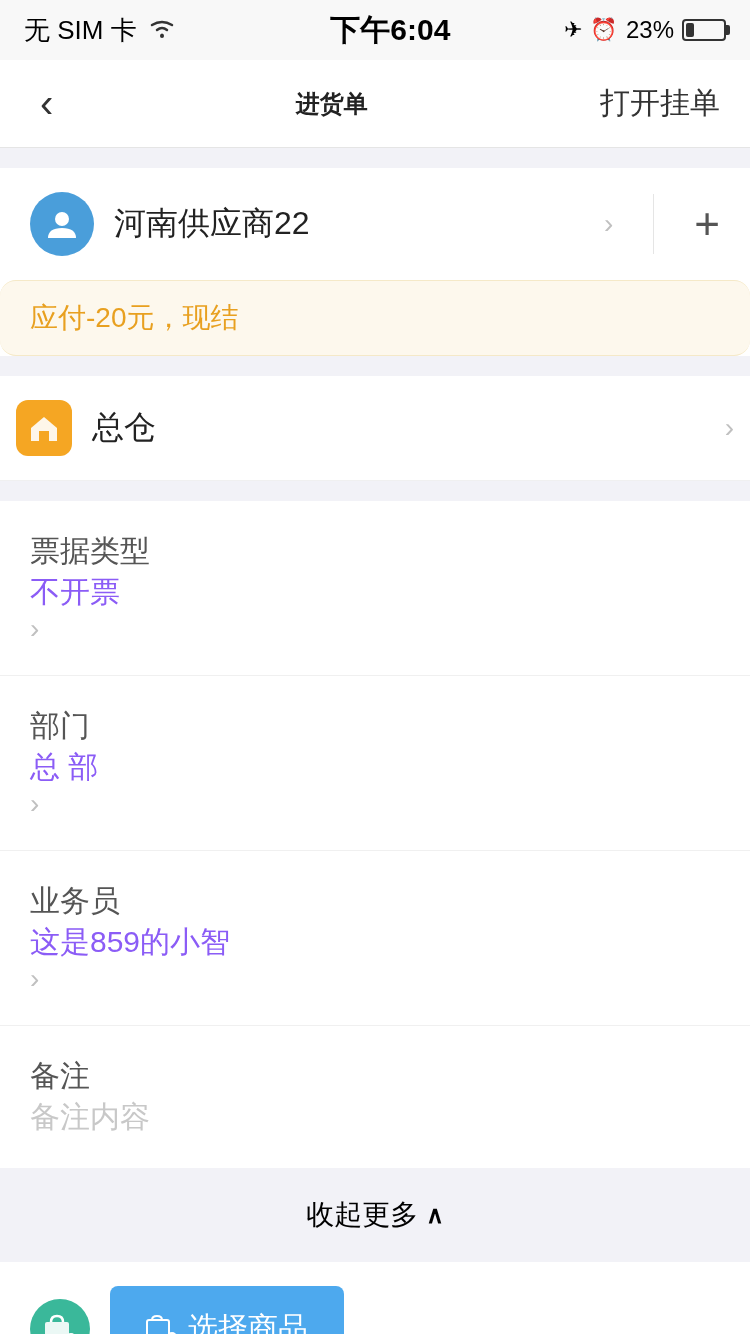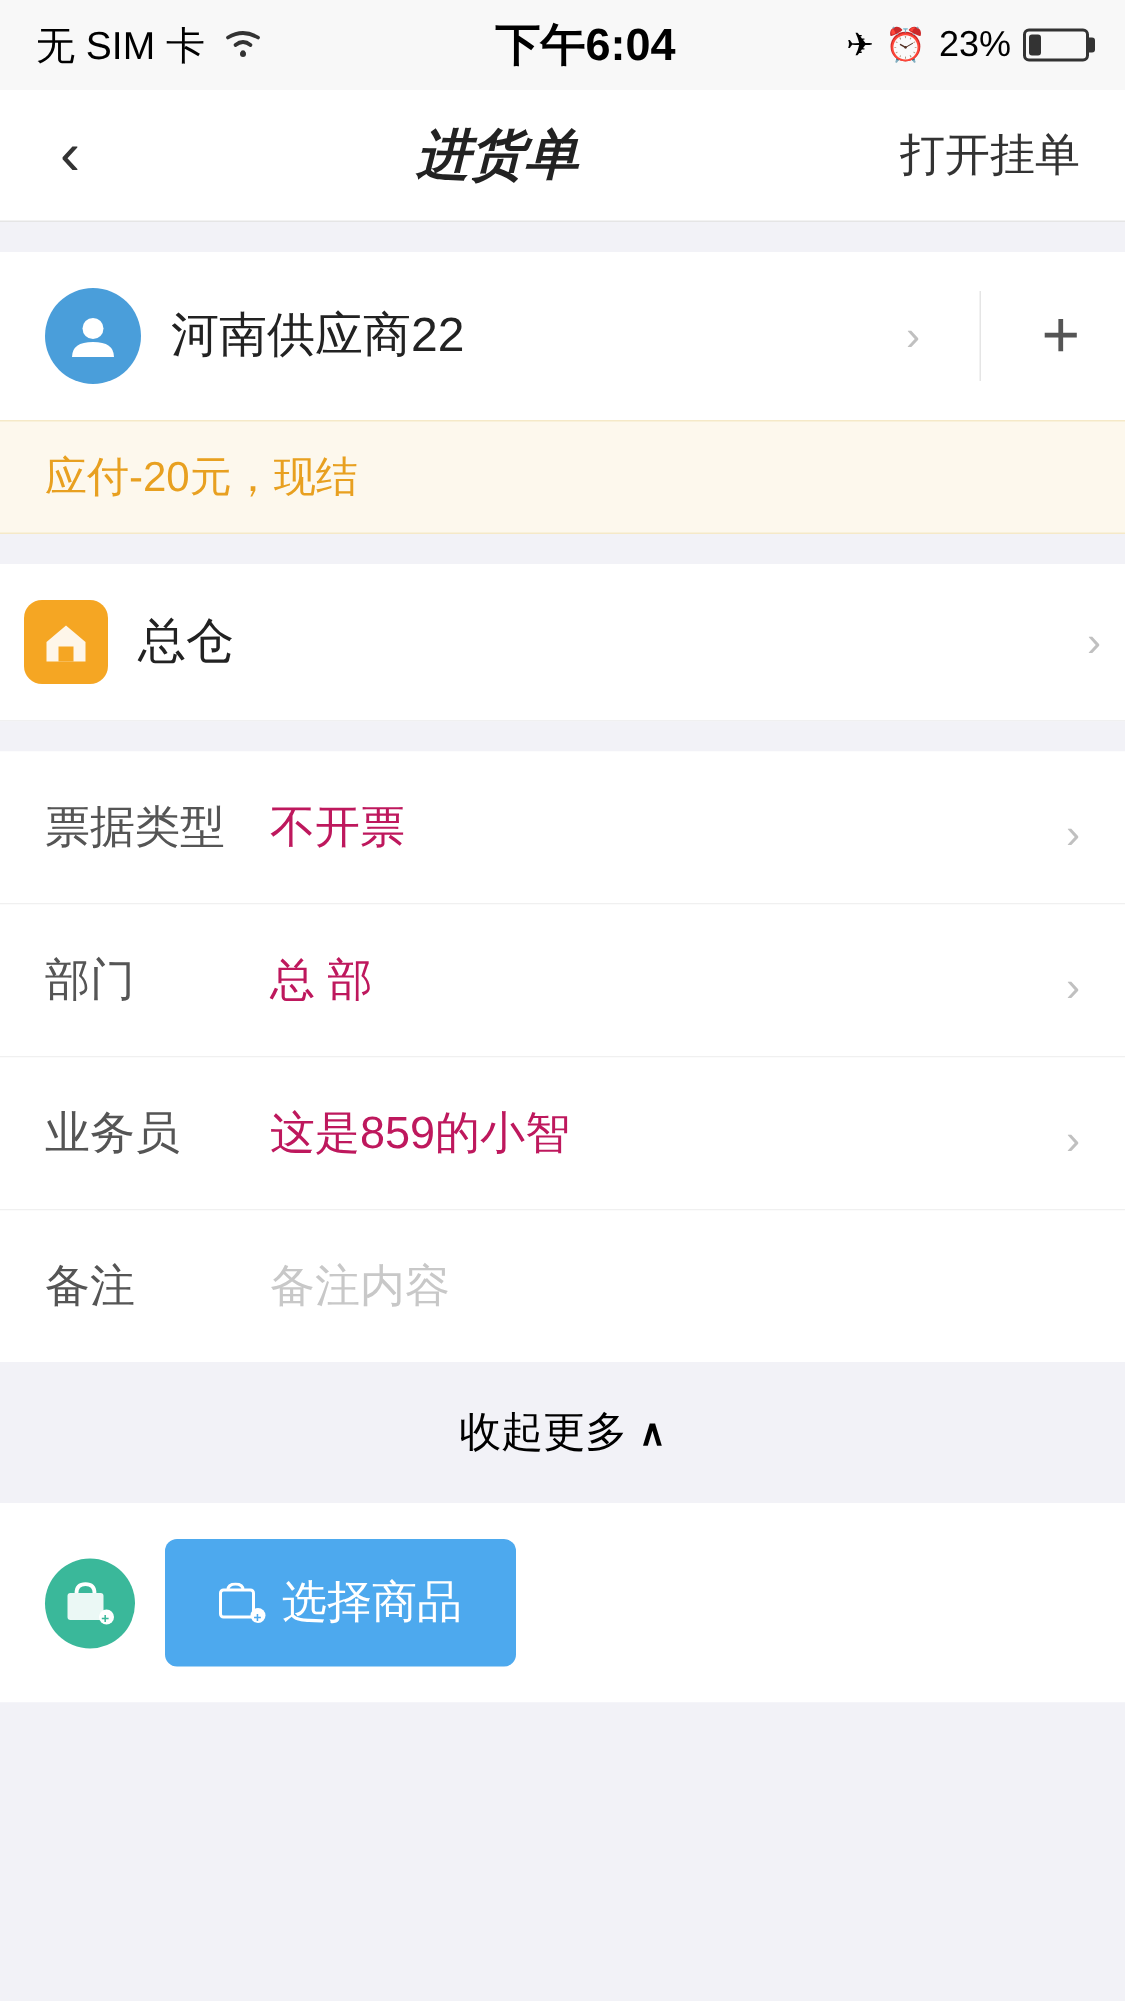--- a/index.html
+++ b/index.html
@@ -79,24 +79,23 @@
       padding: 0 30px;
       border-bottom: 1px solid #e5e5e5;
     }
     .nav-back {
       font-size: 40px;
       color: #333;
       cursor: pointer;
       padding: 10px;
     }
     .nav-title {
-      font-size: 36px;
+      font-size: 24px;
       font-weight: 600;
       color: #222;
-      font-style: italic;
     }
     .nav-right-btn {
       font-size: 30px;
       color: #333;
       cursor: pointer;
     }
 
     
     .section-divider {
       height: 20px;
@@ -150,20 +149,21 @@
     }
 
     
     .notice-bar {
       background: #fdf8ed;
       padding: 18px 30px;
       font-size: 28px;
       color: #e8a020;
       border-top: 1px solid #f5e9c8;
       border-bottom: 1px solid #f5e9c8;
+      border-radius: 16px;
     }
 
     
     .warehouse-row {
       display: flex;
       align-items: center;
       padding: 24px 16px;
       background: #fff;
       border-bottom: 1px solid #f0f0f0;
     }
@@ -182,35 +182,36 @@
     .warehouse-name {
       flex: 1;
       font-size: 32px;
       color: #222;
       margin-left: 20px;
     }
 
     
     .form-row {
       display: flex;
-      align-items: flex-end;
+      align-items: flex-start;
       padding: 30px;
       background: #fff;
       border-bottom: 1px solid #f0f0f0;
+      flex-direction: column;
     }
     .form-label {
       font-size: 30px;
       color: #555;
       width: 150px;
       flex-shrink: 0;
     }
     .form-value {
       flex: 1;
       font-size: 30px;
-      color: #be185d;
+      color: #8b5cf6;
     }
     .form-value.placeholder {
       color: #c8c8c8;
     }
 
     
     .collapse-row {
       display: flex;
       align-items: center;
       justify-content: center;

